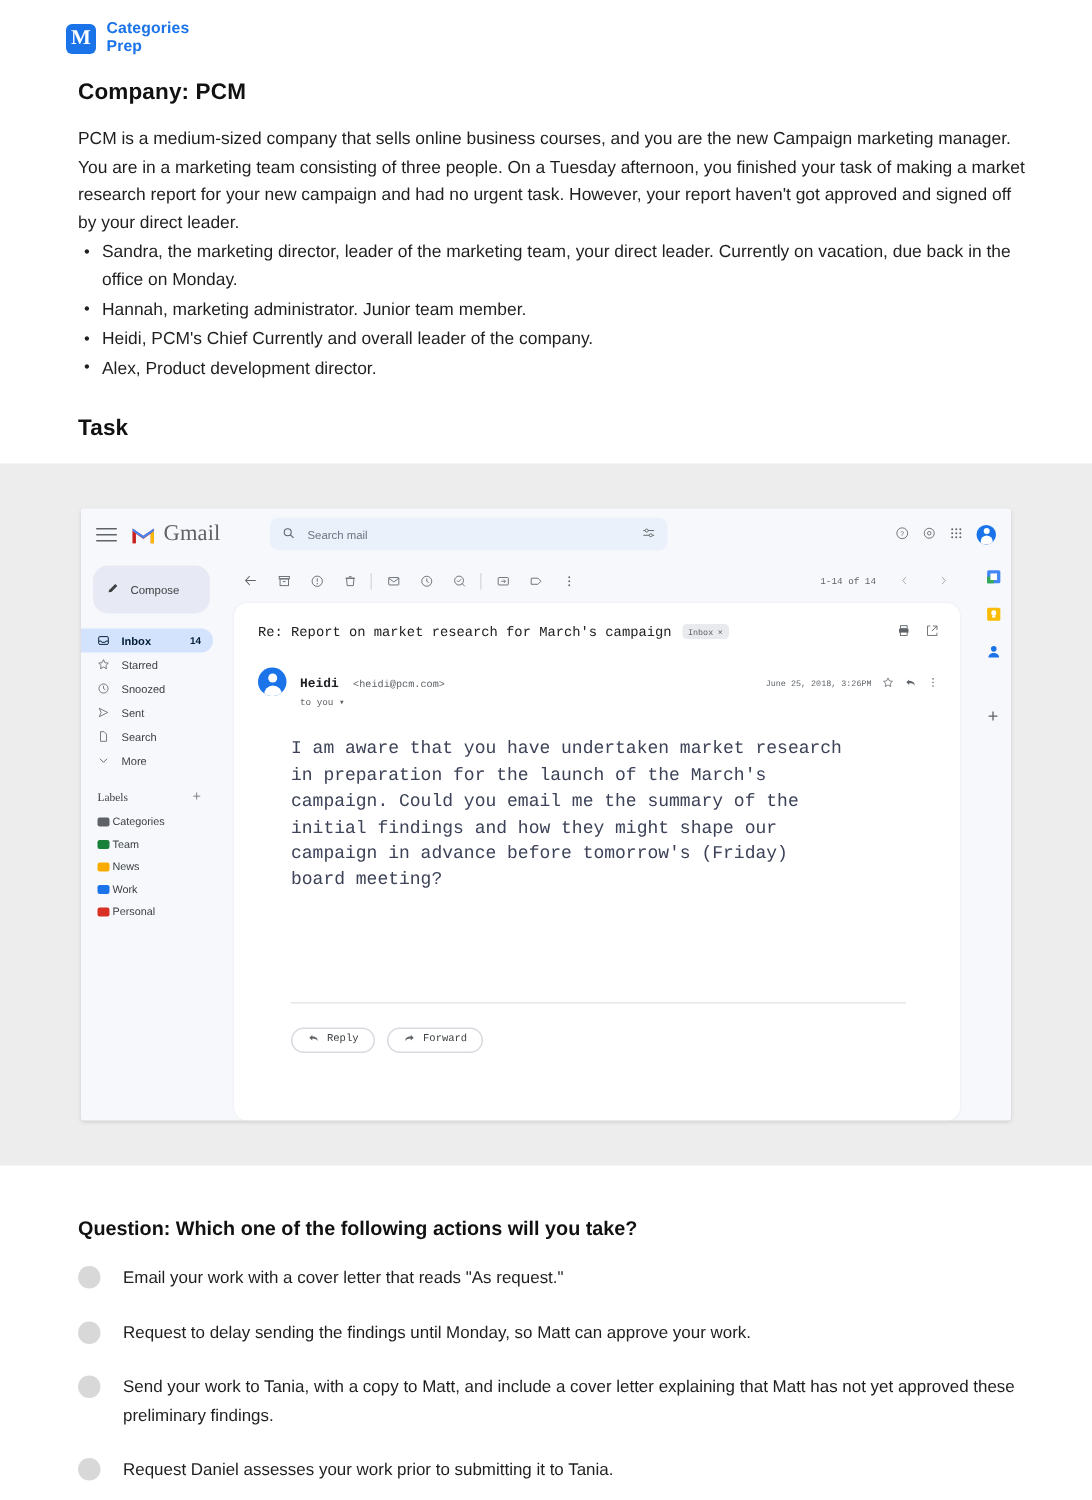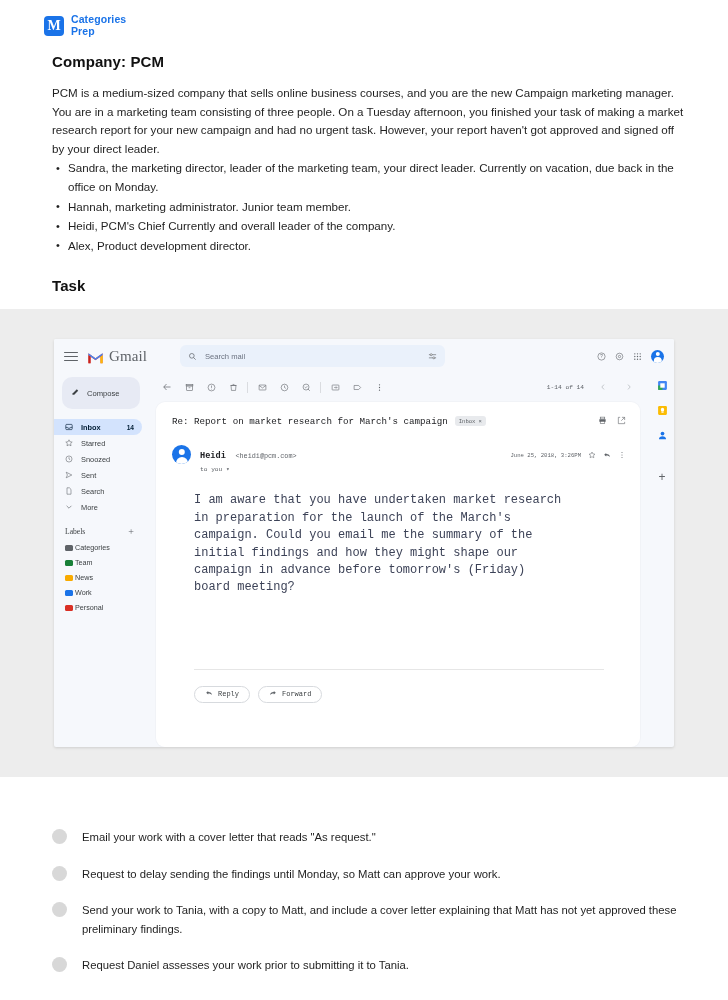--- a/index.html
+++ b/index.html
@@ -570,20 +570,21 @@
                 <path d="M3.5 17c0-3.6 2.9-5.6 6.5-5.6s6.5 2 6.5 5.6z" fill="#1a73e8"></path>
               </svg>
           </span>
           <span class="rail-plus">+</span>
         </div>
       </div>
     </div>
   </div>
 
   <div class="q-wrap">
+    <div class="q-title">Question: Which one of the following actions will you take?</div>
     <div class="options">
       <div class="option">
         <span class="radio"></span>
         <span class="option-text">Email your work with a cover letter that reads "As request."</span>
       </div>
       <div class="option">
         <span class="radio"></span>
         <span class="option-text">Request to delay sending the findings until Monday, so Matt can approve your work.</span>
       </div>
       <div class="option">

